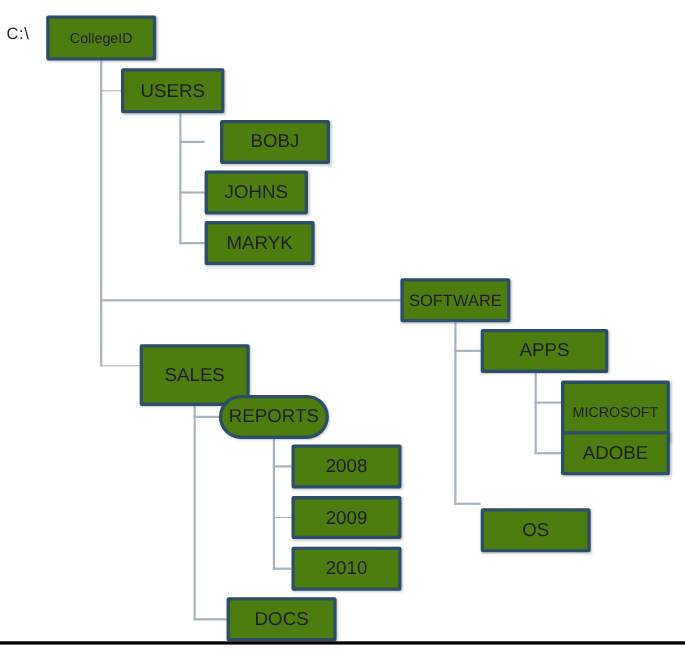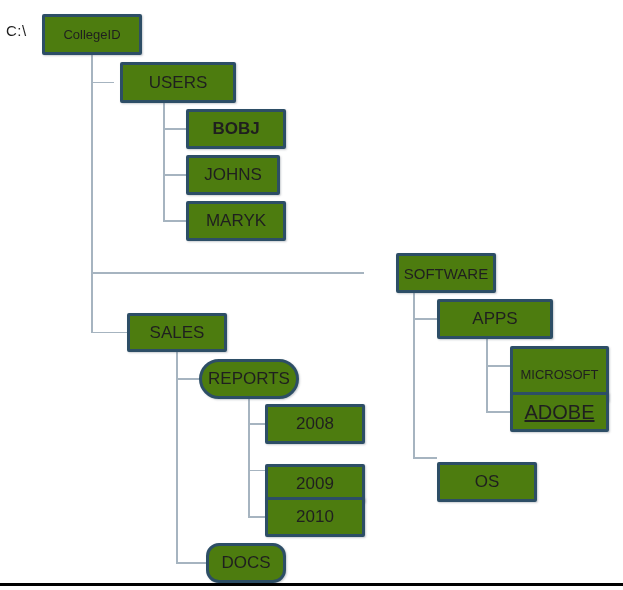--- a/index.html
+++ b/index.html
@@ -58,60 +58,60 @@
       <div class="conn" style="left: 176.25px; top: 562.25px; width: 29.75px; height: 1.5px;"></div>
       <div class="conn" style="left: 248.25px; top: 399px; width: 1.5px; height: 118.75px;"></div>
       <div class="conn" style="left: 248.25px; top: 423.25px; width: 16.75px; height: 1.5px;"></div>
       <div class="conn" style="left: 248.25px; top: 469.75px; width: 16.75px; height: 1.5px;"></div>
       <div class="conn" style="left: 248.25px; top: 516.25px; width: 16.75px; height: 1.5px;"></div>
     </div>
   <div id="layer-nodes">
       <div class="tree-node" style="left: 42px; top: 14px; width: 100px; height: 41px; font-size: 13px;">
         <span>CollegeID</span>
       </div>
-      <div class="tree-node" style="left: 120px; top: 62px; width: 116px; height: 41px; font-size: 17px;">
+      <div class="tree-node" style="left: 110px; top: 62px; width: 94px; height: 41px; font-size: 17px;">
         <span>USERS</span>
       </div>
-      <div class="tree-node" style="left: 186px; top: 109px; width: 100px; height: 40px; font-size: 17px; font-weight: bold;">
+      <div class="tree-node" style="left: 200px; top: 109px; width: 100px; height: 40px; font-size: 17px;">
         <span>BOBJ</span>
       </div>
       <div class="tree-node" style="left: 186px; top: 155px; width: 94px; height: 40px; font-size: 17px;">
         <span>JOHNS</span>
       </div>
       <div class="tree-node" style="left: 186px; top: 201px; width: 100px; height: 40px; font-size: 17px;">
         <span>MARYK</span>
       </div>
-      <div class="tree-node" style="left: 364px; top: 253px; width: 100px; height: 40px; font-size: 15px; margin-left: 32px;">
+      <div class="tree-node" style="left: 364px; top: 253px; width: 100px; height: 40px; font-size: 15px;">
         <span>SOFTWARE</span>
       </div>
       <div class="tree-node" style="left: 437px; top: 299px; width: 116px; height: 40px; font-size: 17px;">
         <span>APPS</span>
       </div>
       <div class="tree-node" style="left: 510px; top: 346px; width: 99px; height: 56px; font-size: 13px;">
         <span>MICROSOFT</span>
       </div>
-      <div class="tree-node" style="left: 510px; top: 392px; width: 99px; height: 40px; font-size: 20px; text-decoration: underline;">
+      <div class="tree-node" style="left: 510px; top: 392px; width: 99px; height: 40px; font-size: 17px;">
         <span>ADOBE</span>
       </div>
       <div class="tree-node" style="left: 437px; top: 438px; width: 100px; height: 40px; font-size: 17px; margin-top: 24px;">
         <span>OS</span>
       </div>
-      <div class="tree-node" style="left: 127px; top: 313px; width: 100px; height: 39px; font-size: 17px;">
+      <div class="tree-node" style="left: 127px; top: 313px; width: 100px; height: 56px; font-size: 17px;">
         <span>SALES</span>
       </div>
       <div class="tree-node" style="left: 199px; top: 359px; width: 100px; height: 40px; font-size: 17px; border-radius: 20px;">
         <span>REPORTS</span>
       </div>
       <div class="tree-node" style="left: 265px; top: 404px; width: 100px; height: 40px; font-size: 17px;">
         <span>2008</span>
       </div>
-      <div class="tree-node" style="left: 265px; top: 451px; width: 100px; height: 39px; font-size: 17px; margin-top: 13px;">
+      <div class="tree-node" style="left: 265px; top: 451px; width: 100px; height: 39px; font-size: 17px;">
         <span>2009</span>
       </div>
       <div class="tree-node" style="left: 265px; top: 497px; width: 100px; height: 40px; font-size: 17px;">
         <span>2010</span>
       </div>
-      <div class="tree-node" style="left: 206px; top: 543px; width: 80px; height: 40px; font-size: 17px; border-radius: 13px;">
+      <div class="tree-node" style="left: 206px; top: 543px; width: 100px; height: 40px; font-size: 17px;">
         <span>DOCS</span>
       </div>
     </div>
   <div class="bottom-rule"></div>
 </div>
 
 </body></html>

